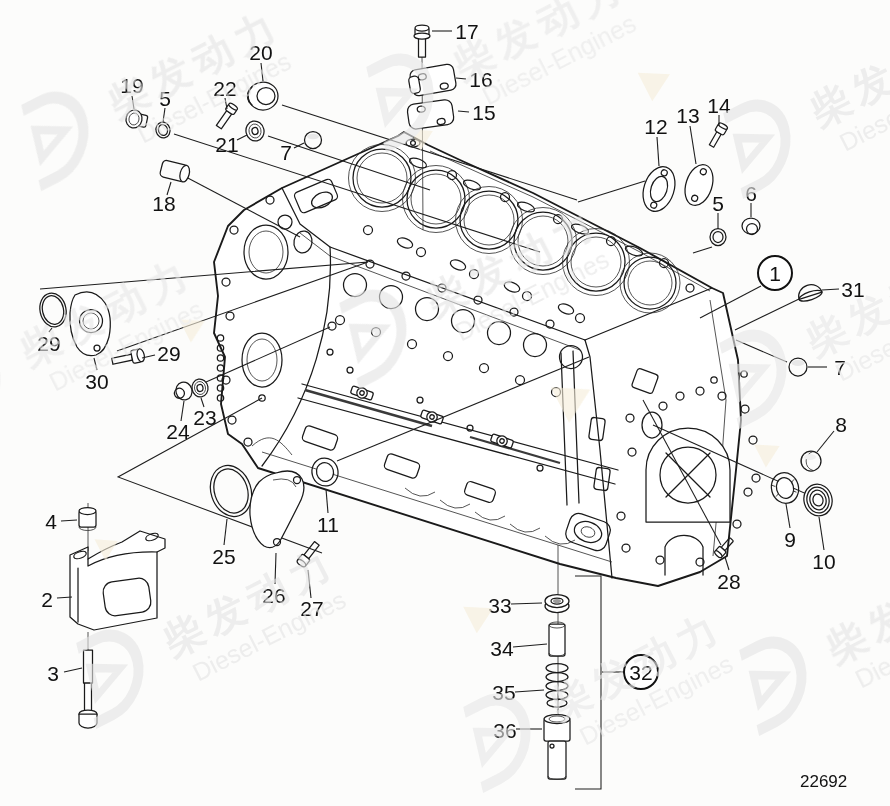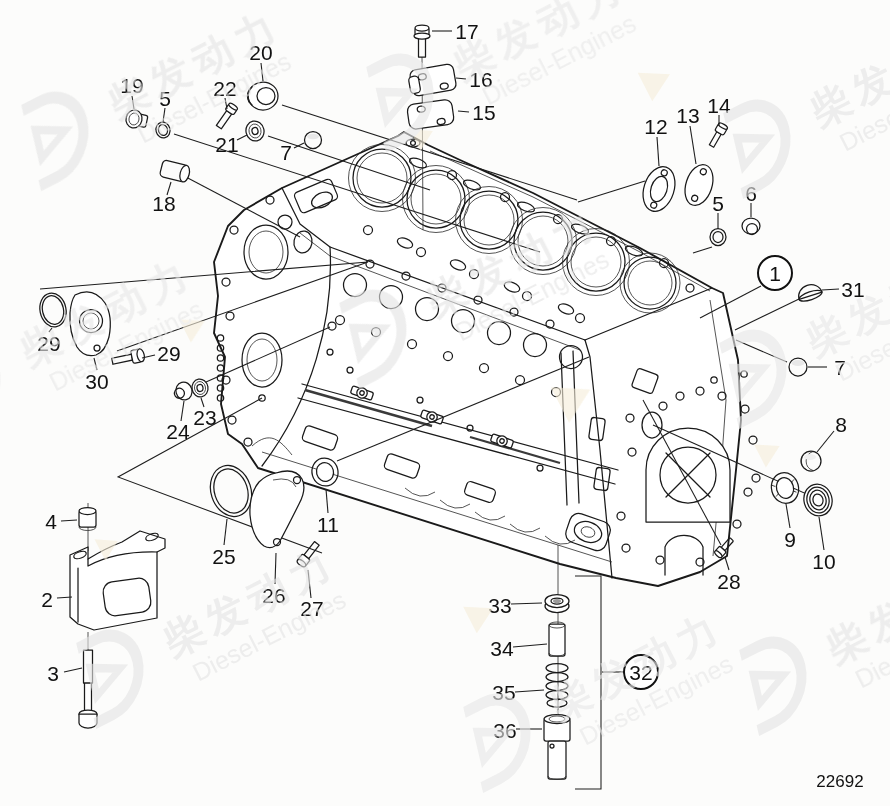--- a/index.html
+++ b/index.html
@@ -11,21 +11,21 @@
   .sf {stroke:#1a1a1a;fill:#ffffff;stroke-width:1.25;stroke-linecap:round;stroke-linejoin:round;}
   .sil{stroke:#1a1a1a;fill:#ffffff;stroke-width:1.9;stroke-linejoin:round;}
   .st {stroke:#2a2a2a;fill:none;stroke-width:0.8;}
   .cl {stroke:#1e1e1e;stroke-width:1.1;}
   .ldr{stroke:#1e1e1e;fill:none;stroke-width:1.05;}
   .cc {fill:#ffffff;stroke:#111;stroke-width:2;}
   .ct {font:21px "Liberation Sans",sans-serif;fill:#111;text-anchor:middle;dominant-baseline:central;}
   .wcn{font-weight:bold;font-size:40px;letter-spacing:7px;fill:currentColor;
        font-family:"DejaVu Sans",sans-serif;}
   .wen{font-size:25px;fill:currentColor;font-family:"Liberation Sans",sans-serif;}
-  #drawing-number{position:absolute;left:800px;top:772px;width:80px;text-align:center;
+  #drawing-number{position:absolute;left:800px;top:772px;width:80px;text-align:left;
        font:17px "Liberation Sans",sans-serif;color:#111;}
   #watermark-layer{opacity:.62;pointer-events:none;}
 </style>
 </head>
 <body>
 
 <div id="stage">
 <svg id="art" width="890" height="806" viewBox="0 0 890 806">
   <defs>
     <pattern id="thr" width="3" height="6" patternUnits="userSpaceOnUse">

